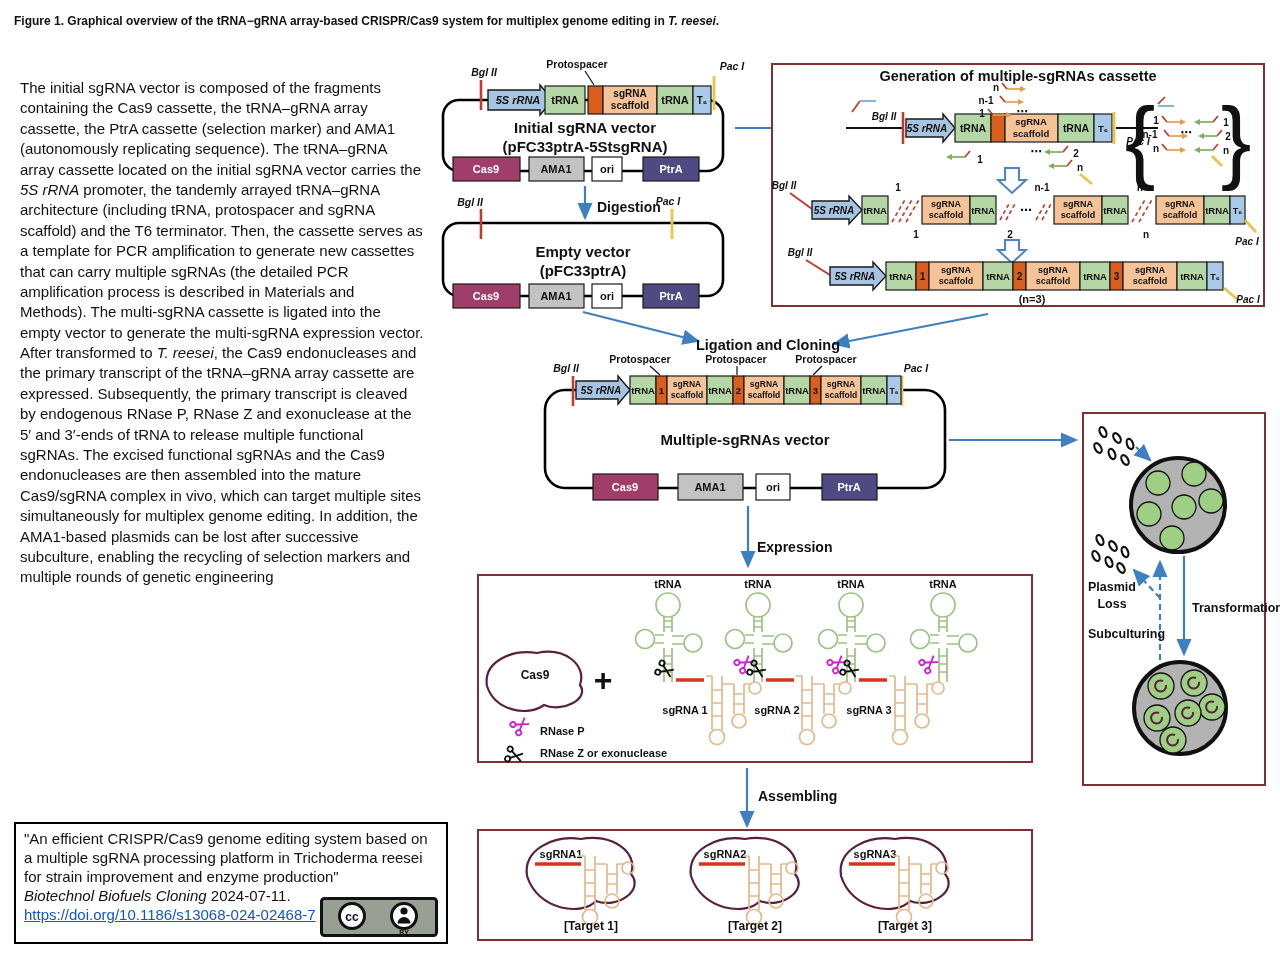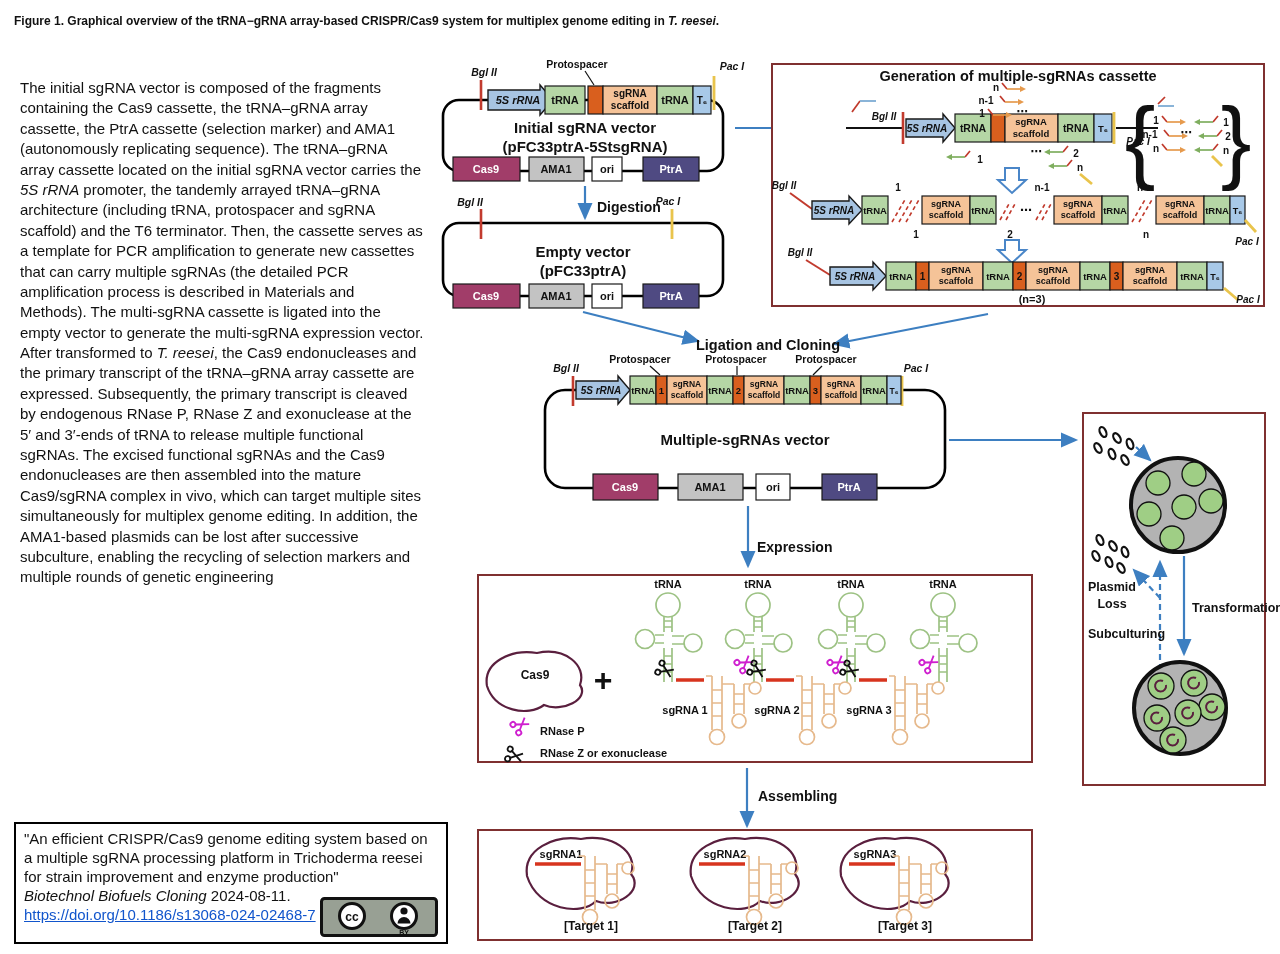--- a/index.html
+++ b/index.html
@@ -445,21 +445,21 @@
       <use href="#nucp" transform="translate(1194,683)"></use>
       <use href="#nucp" transform="translate(1212,707)"></use>
       <use href="#nucp" transform="translate(1157,718)"></use>
       <use href="#nucp" transform="translate(1188,713)"></use>
       <use href="#nucp" transform="translate(1173,740)"></use>
     </g>
   </svg>
 
   <div class="cite">
     <div>"An efficient CRISPR/Cas9 genome editing system based on a multiple sgRNA processing platform in Trichoderma reesei for strain improvement and enzyme production"</div>
-    <div><i>Biotechnol Biofuels Cloning</i><span> 2024-08-11.</span></div>
+    <div><i>Biotechnol Biofuels Cloning</i><span> 2024-07-11.</span></div>
     <div><a class="doi" href="#">https://doi.org/10.1186/s13068-024-02468-7</a></div>
     <svg class="badge" width="118" height="40" viewBox="0 0 118 40">
       <rect x="1.5" y="1.5" width="115" height="37" rx="3" fill="#98a094" stroke="#111" stroke-width="3"></rect>
       <circle cx="32" cy="19" r="12.5" fill="#fff" stroke="#111" stroke-width="3"></circle>
       <text x="32" y="24" font-size="12" class="tx">cc</text>
       <circle cx="84" cy="19" r="12.5" fill="#fff" stroke="#111" stroke-width="3"></circle>
       <circle cx="84" cy="14" r="3.6" fill="#111"></circle>
       <path d="M77.5,26.5 a6.5,6.5 0 0 1 13,0 z" fill="#111"></path>
       <text x="84" y="37.5" font-size="7" class="tx">BY</text>
     </svg>

